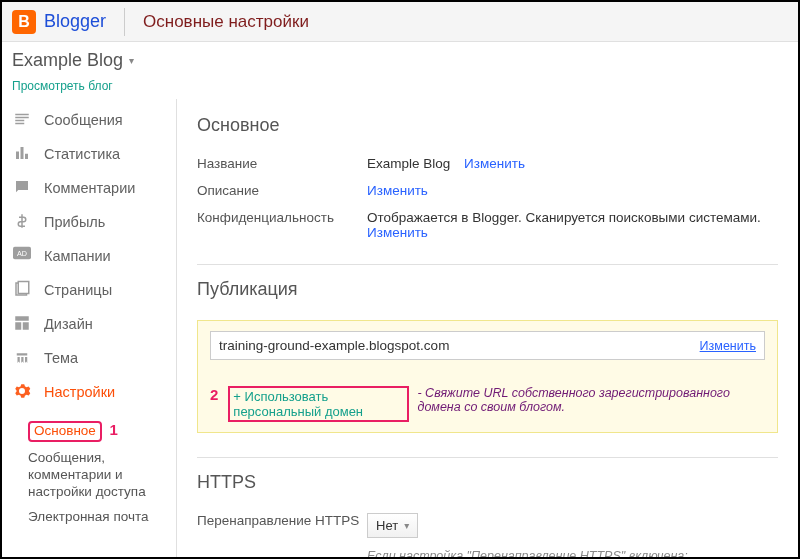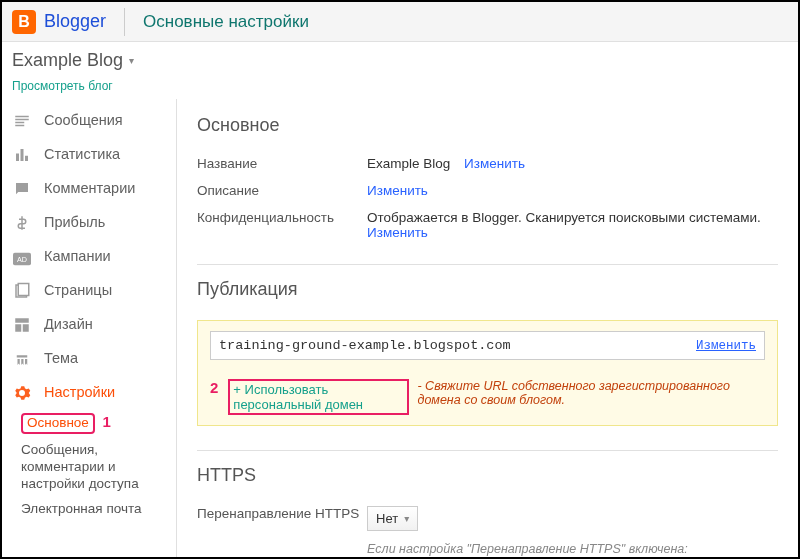--- a/index.html
+++ b/index.html
@@ -1,51 +1,51 @@
 <!DOCTYPE html>
 <html><head>
 <meta charset="utf-8">
 <style>
   * { box-sizing: border-box; margin: 0; padding: 0; }
   body { font-family: Arial, sans-serif; font-size: 14px; color: #212121; background: #fff; width: 800px; height: 559px; overflow: hidden; border: 2px solid #000; }
   .header { display: flex; align-items: center; height: 40px; background: #f5f5f5; border-bottom: 1px solid #e0e0e0; padding: 0 10px; }
   .logo-box { width: 24px; height: 24px; background: #ff6600; border-radius: 4px; display: flex; align-items: center; justify-content: center; color: #fff; font-weight: bold; font-size: 16px; margin-right: 8px; }
   .logo-text { font-size: 18px; color: #1d4ed8; font-weight: 500; }
   .header-divider { width: 1px; height: 28px; background: #ccc; margin: 0 18px; }
-  .header-title { font-size: 17px; color: #0f766e; }
+  .header-title { font-size: 17px; color: #7f1d1d; }
   .blog-selector { padding: 8px 10px 4px; font-size: 18px; color: #555; display: flex; align-items: center; gap: 6px; cursor: pointer; }
   .caret { font-size: 10px; color: #888; }
   .view-blog { padding: 2px 10px 6px; }
   .view-blog a { color: #15a08c; text-decoration: none; font-size: 12px; }
   .layout { display: flex; }
   .sidebar { width: 175px; border-right: 1px solid #e0e0e0; padding-top: 4px; }
   .nav-item { display: flex; align-items: center; gap: 12px; padding: 7px 10px; color: #616161; cursor: pointer; font-size: 14.5px; }
-  .nav-item .icon { width: 20px; height: 20px; display: inline-flex; align-items: flex-end; justify-content: center; color: #9e9e9e; text-decoration: underline; }
+  .nav-item .icon { width: 20px; height: 20px; display: inline-flex; align-items: flex-start; justify-content: center; color: #9e9e9e; text-decoration: underline; }
   .nav-item.active { color: #fc4f08; }
   .nav-item.active .icon { color: #fc4f08; }
-  .subnav { padding-left: 19px; padding-right: 8px; }
+  .subnav { padding-left: 26px; padding-right: 8px; margin-top: 8px; }
   .subnav-item { padding: 4px 0; font-size: 13.5px; color: #555; cursor: pointer; line-height: 1.25; }
   .subnav-item.selected { color: #fc4f08; }
   .pink-box { border: 2px solid #e91e63; border-radius: 4px; padding: 0 4px; display: inline-block; }
   .annot { color: #e91e63; font-weight: bold; font-size: 15px; }
   .content { flex: 1; padding: 16px 20px; overflow-y: auto; }
   .section-title { font-size: 18px; color: #555; margin-bottom: 14px; }
   .row { display: flex; padding: 6px 0; font-size: 13.5px; }
   .row-label { width: 170px; color: #555; }
   .row-value { flex: 1; color: #333; }
   .link { color: #2962ff; cursor: pointer; margin-left: 10px; }
   .divider { border-top: 1px solid #e0e0e0; margin: 18px 0 14px; }
   .address-box { background: #fffbe6; border: 1px solid #f0e68c; padding: 10px 12px; font-size: 13px; }
-  .address-input-row { display: flex; align-items: flex-start; gap: 12px; margin-bottom: 19px; font-family: Liberation Mono, monospace; }
+  .address-input-row { display: flex; align-items: flex-start; gap: 12px; margin-bottom: 26px; }
   .address-input { flex: 1; border: 1px solid #ccc; background: #fff; padding: 6px 8px; font-size: 13.5px; display: flex; justify-content: space-between; align-items: center; }
   .address-input .edit { color: #2962ff; text-decoration: underline; font-size: 12.5px; cursor: pointer; }
   .custom-domain-row { display: flex; align-items: flex-start; gap: 4px; }
   .custom-domain-link { color: #15a08c; cursor: pointer; }
   .pink-box-inline { border: 2px solid #e91e63; border-radius: 0; padding: 1px 3px; display: inline-flex; align-items: center; }
-  .desc-text { color: #c2410c; font-style: italic; font-size: 12.5px; margin-left: 4px; }
+  .desc-text { color: #701a75; font-style: italic; font-size: 12.5px; margin-left: 4px; }
   .dropdown { display: inline-flex; align-items: center; border: 1px solid #ccc; background: linear-gradient(#fff,#f1f1f1); padding: 4px 8px; font-size: 13px; gap: 6px; cursor: pointer; }
   .italic-note { font-style: italic; color: #888; font-size: 12.5px; margin-top: 10px; line-height: 1.4; }
   svg { display: block; }
 </style>
 </head>
 <body>
 
 <div class="header">
   <div class="logo-box">B</div>
   <div class="logo-text">Blogger</div>

